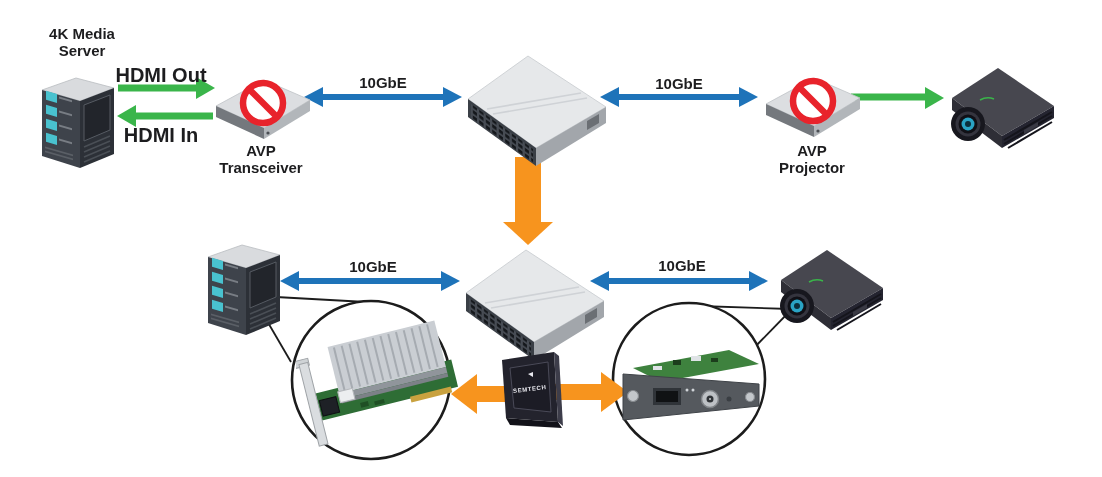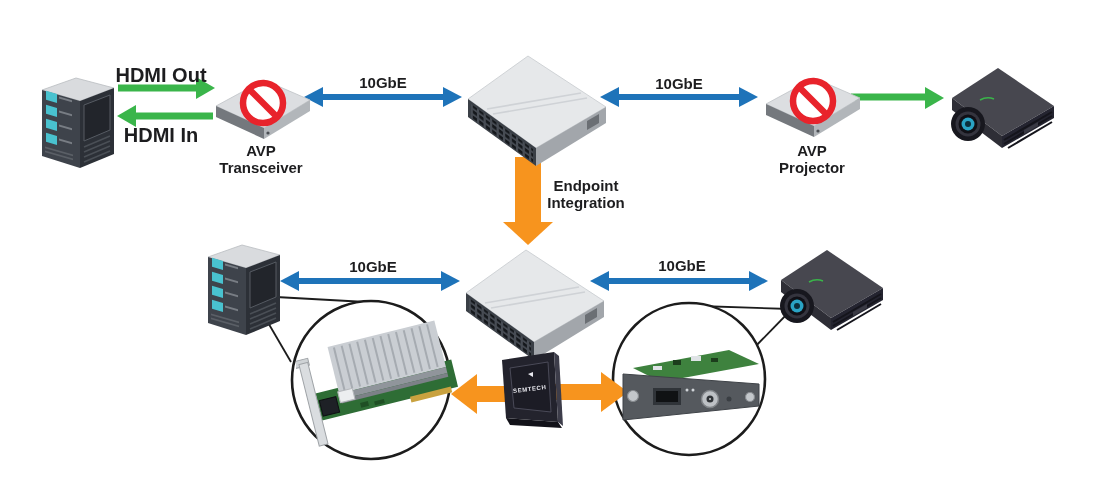--- a/index.html
+++ b/index.html
@@ -283,42 +283,42 @@
 
   <svg class="abs" style="left:497px;top:350px" width="68" height="88" viewBox="0 0 68 88">
     <polygon points="9,68 61,72 65,78 13,75" fill="#121219"></polygon>
     <polygon points="5,10 57,2 61,72 9,68" fill="#23232d"></polygon>
     <polygon points="57,2 62,6 66,76 61,72" fill="#3d3d4a"></polygon>
     <polygon points="13,18 51,12 54,62 17,58" fill="#1c1c25" stroke="#4a4a58" stroke-width="1"></polygon>
     <path d="M31,24 l5,-2 v5 z" fill="#e8e8ee"></path>
     <text x="33" y="41" font-size="6" font-weight="bold" fill="#e8e8ee" text-anchor="middle" letter-spacing="0.6" transform="rotate(-7 33 41)">SEMTECH</text>
   </svg>
 
+  <div class="lbl" style="left:82px;top:25px">
+    <div>4K Media</div>
+    <div>Server</div>
+  </div>
 
   <div class="lbl big" style="left:161px;top:66px">HDMI Out</div>
 
   <div class="lbl big" style="left:161px;top:126px">HDMI In</div>
 
   <div class="lbl" style="left:261px;top:142px">
     <div>AVP</div>
     <div>Transceiver</div>
   </div>
 
   <div class="lbl" style="left:383px;top:74px">10GbE</div>
 
   <div class="lbl" style="left:679px;top:75px">10GbE</div>
 
   <div class="lbl" style="left:812px;top:142px">
     <div>AVP</div>
     <div>Projector</div>
   </div>
 
 
-  <div class="lbl" style="left:586px;top:177px">
-    <div>Endpoint</div>
-    <div>Integration</div>
-  </div>
 
   <div class="lbl" style="left:373px;top:258px">10GbE</div>
 
   <div class="lbl" style="left:682px;top:257px">10GbE</div>
 
 </div>
 
 </body></html>

